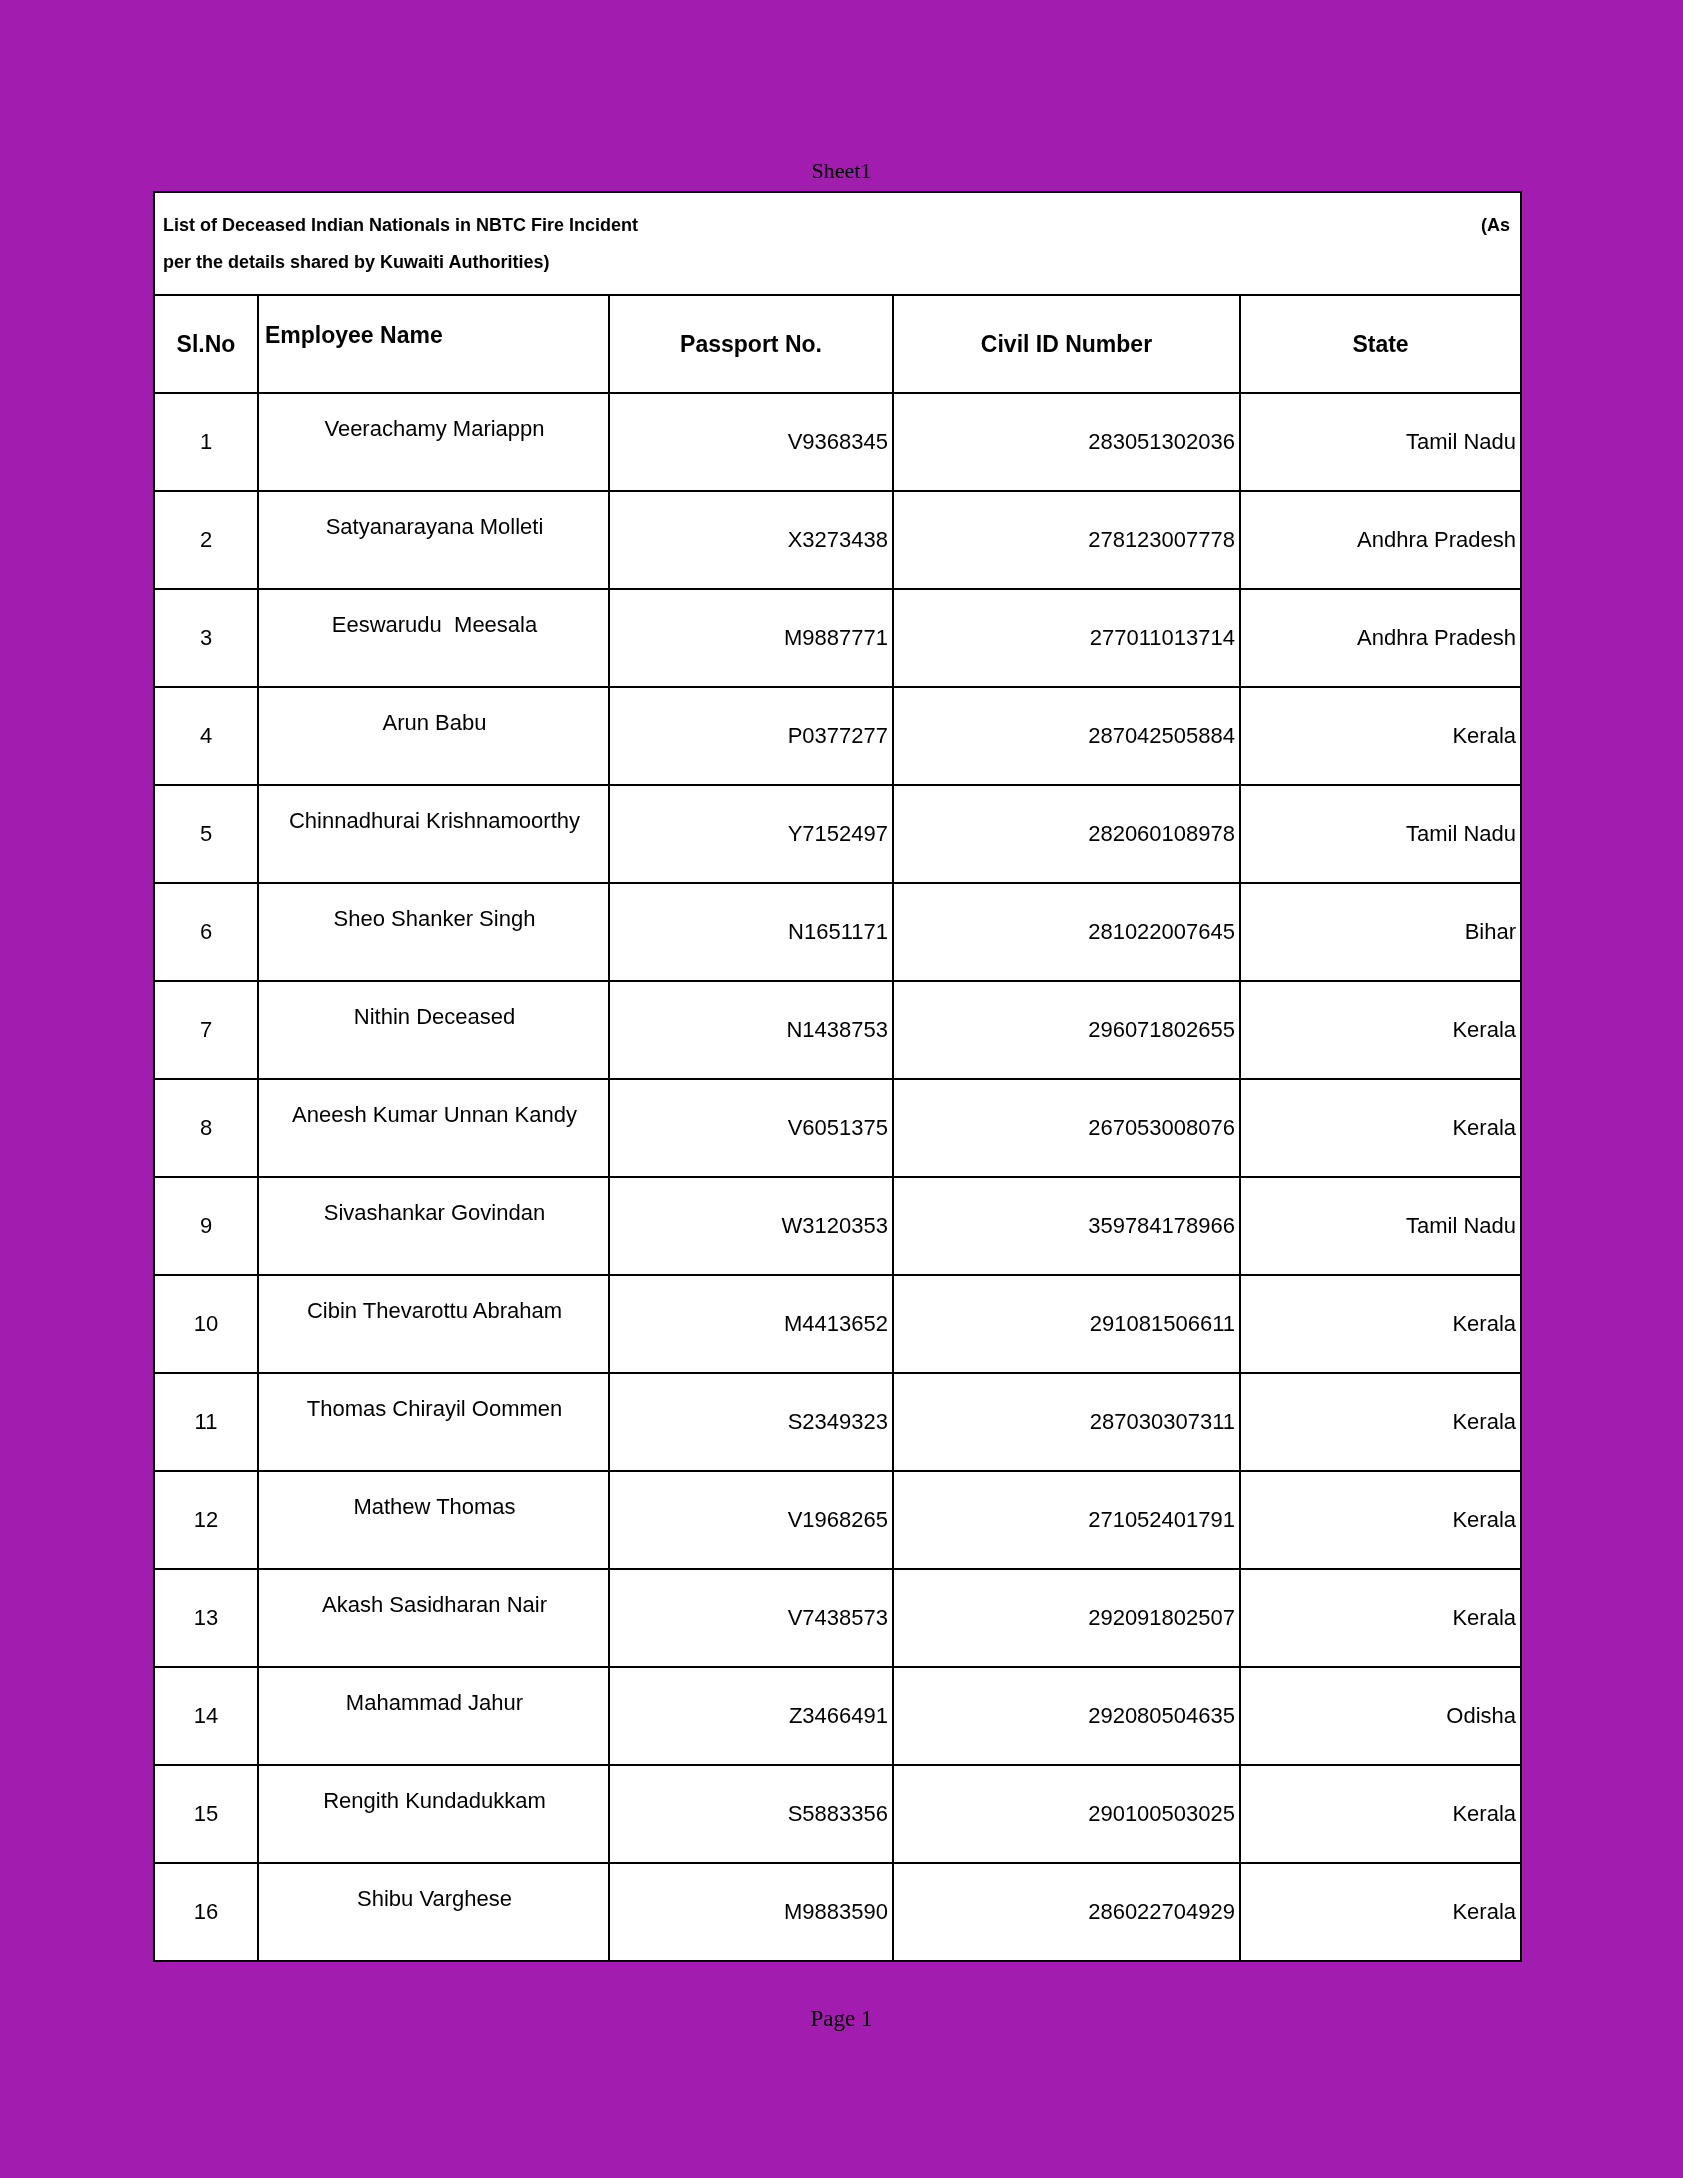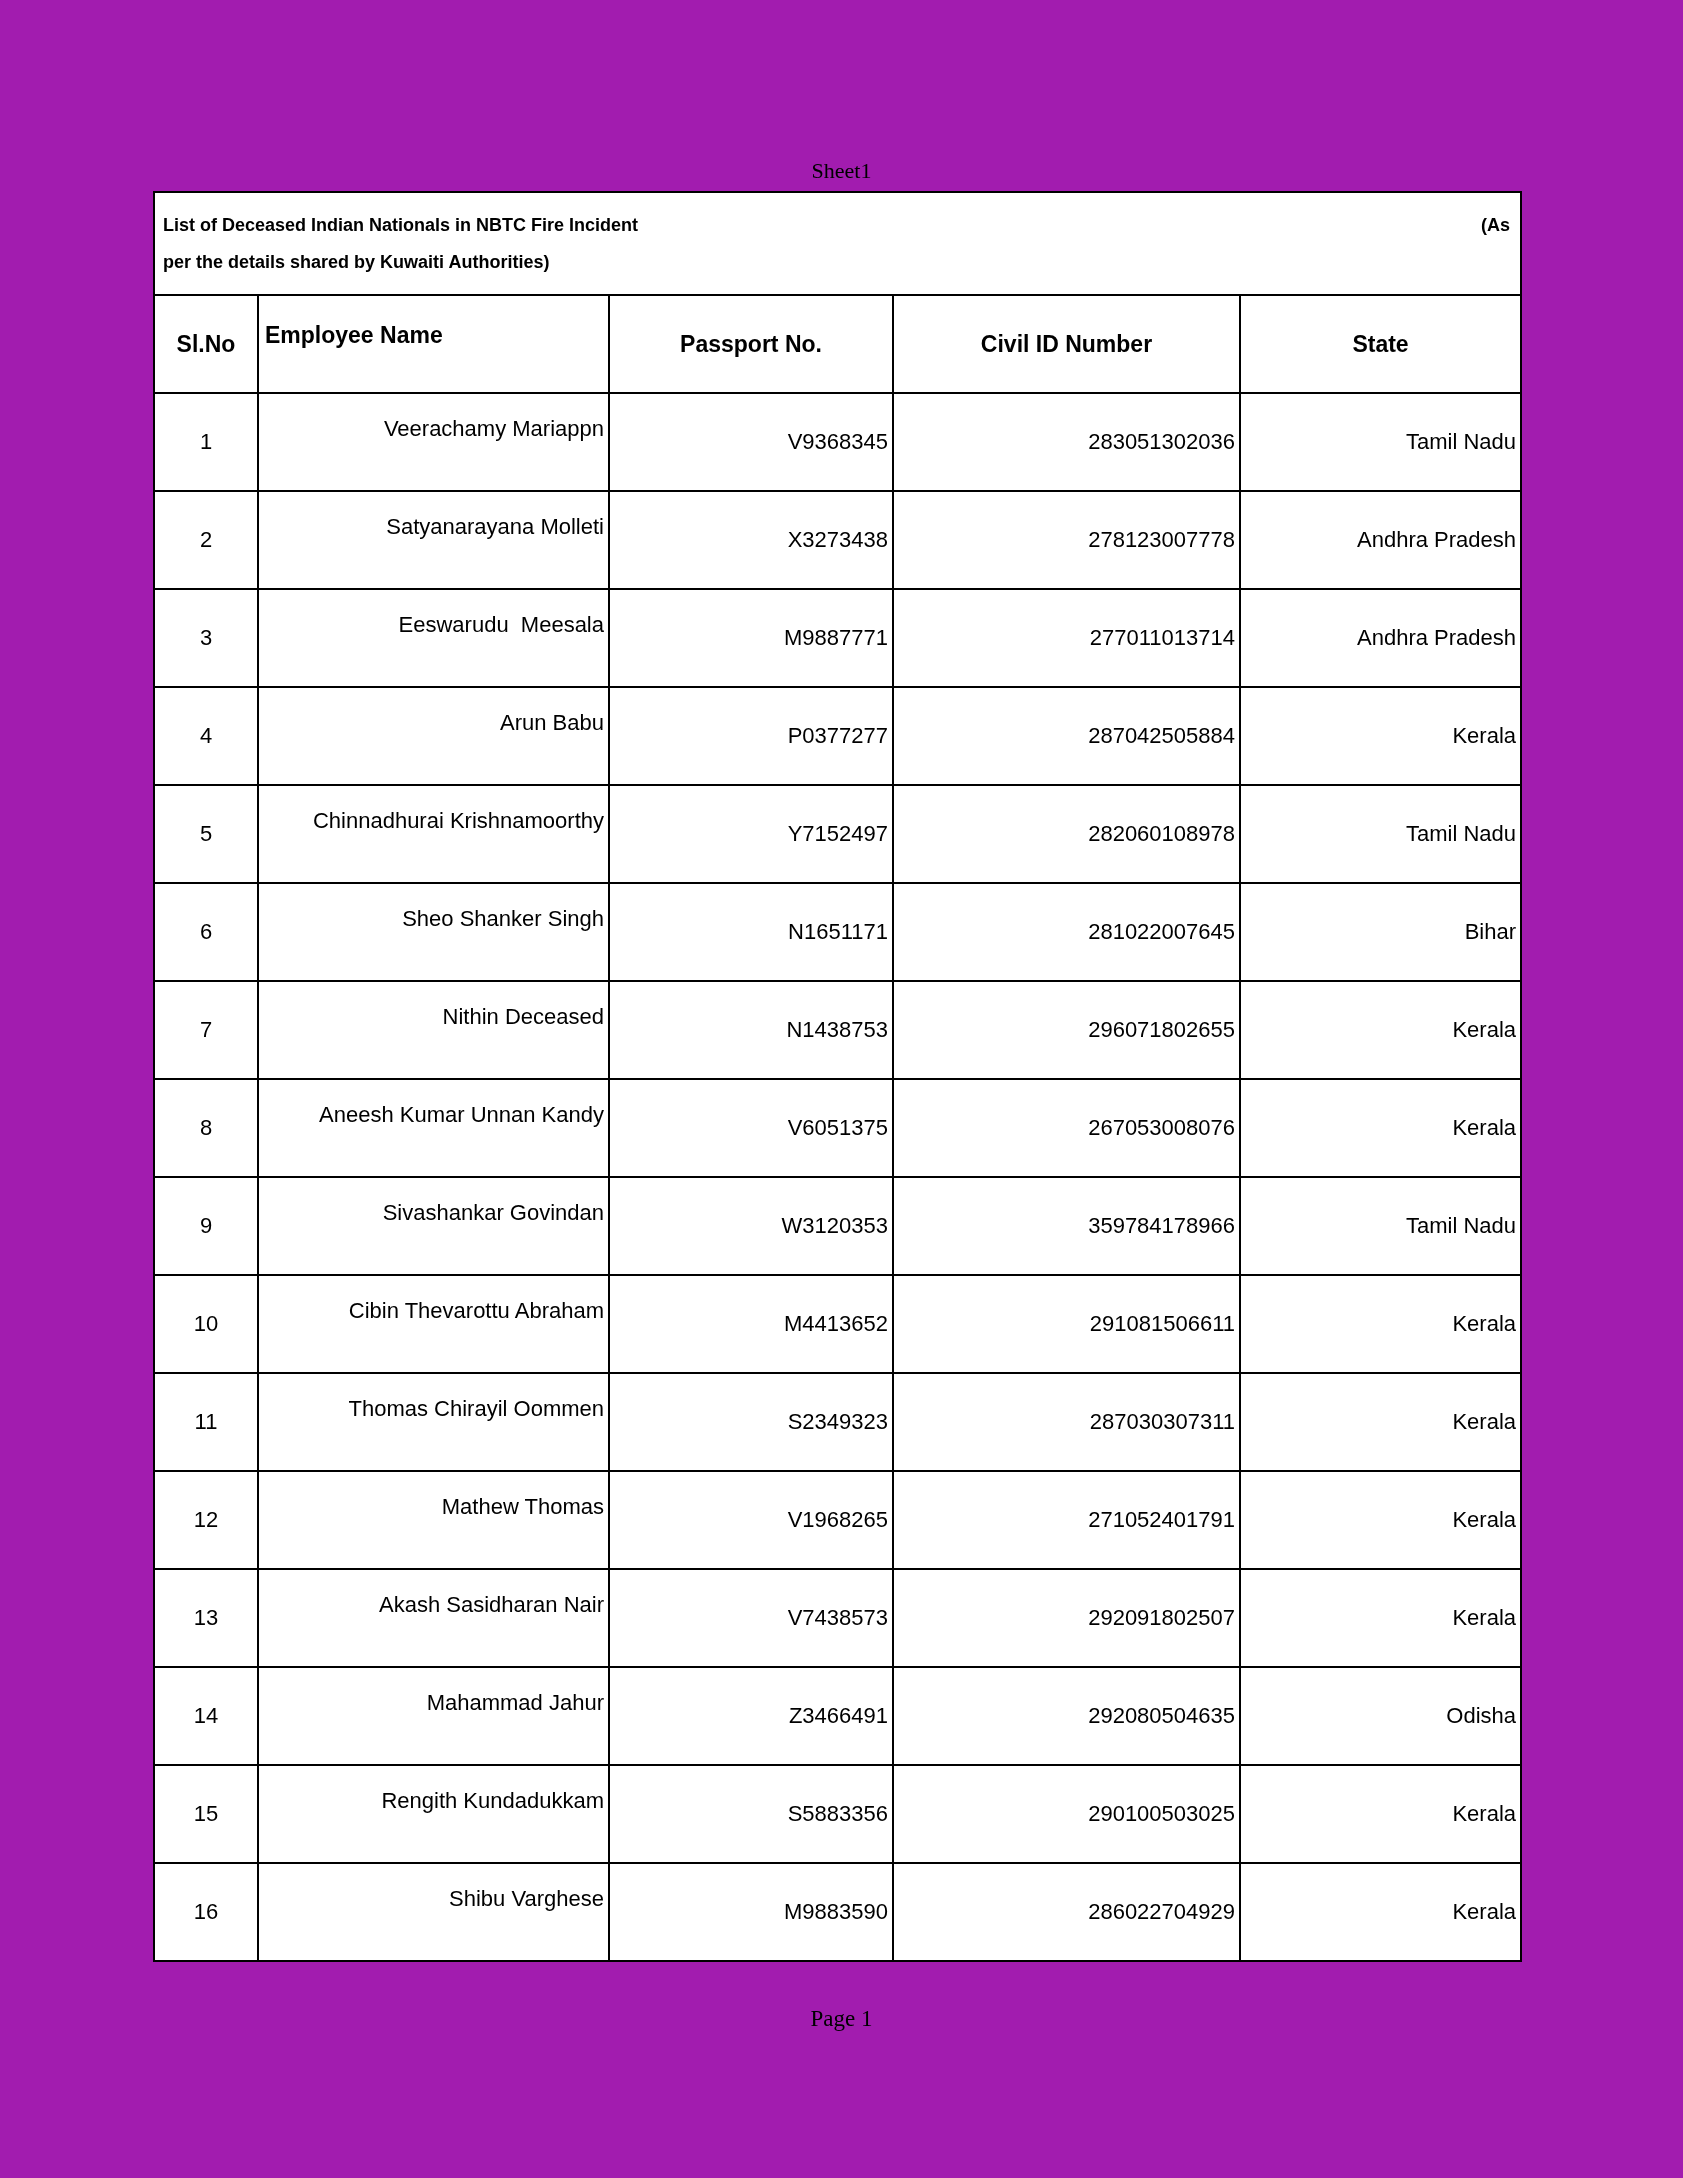--- a/index.html
+++ b/index.html
@@ -78,21 +78,21 @@
   th.c-name {
     text-align: left;
     vertical-align: top;
     padding: 26px 4px 0 6px;
   }
   td.c-slno {
     text-align: center;
     vertical-align: middle;
   }
   td.c-name {
-    text-align: right;
+    text-align: center;
     vertical-align: top;
     padding: 22px 4px 0 6px;
     white-space: pre-wrap;
   }
   td.c-passport, td.c-civil, td.c-state {
     text-align: right;
     vertical-align: middle;
     padding: 8px 4px;
   }
 </style>

